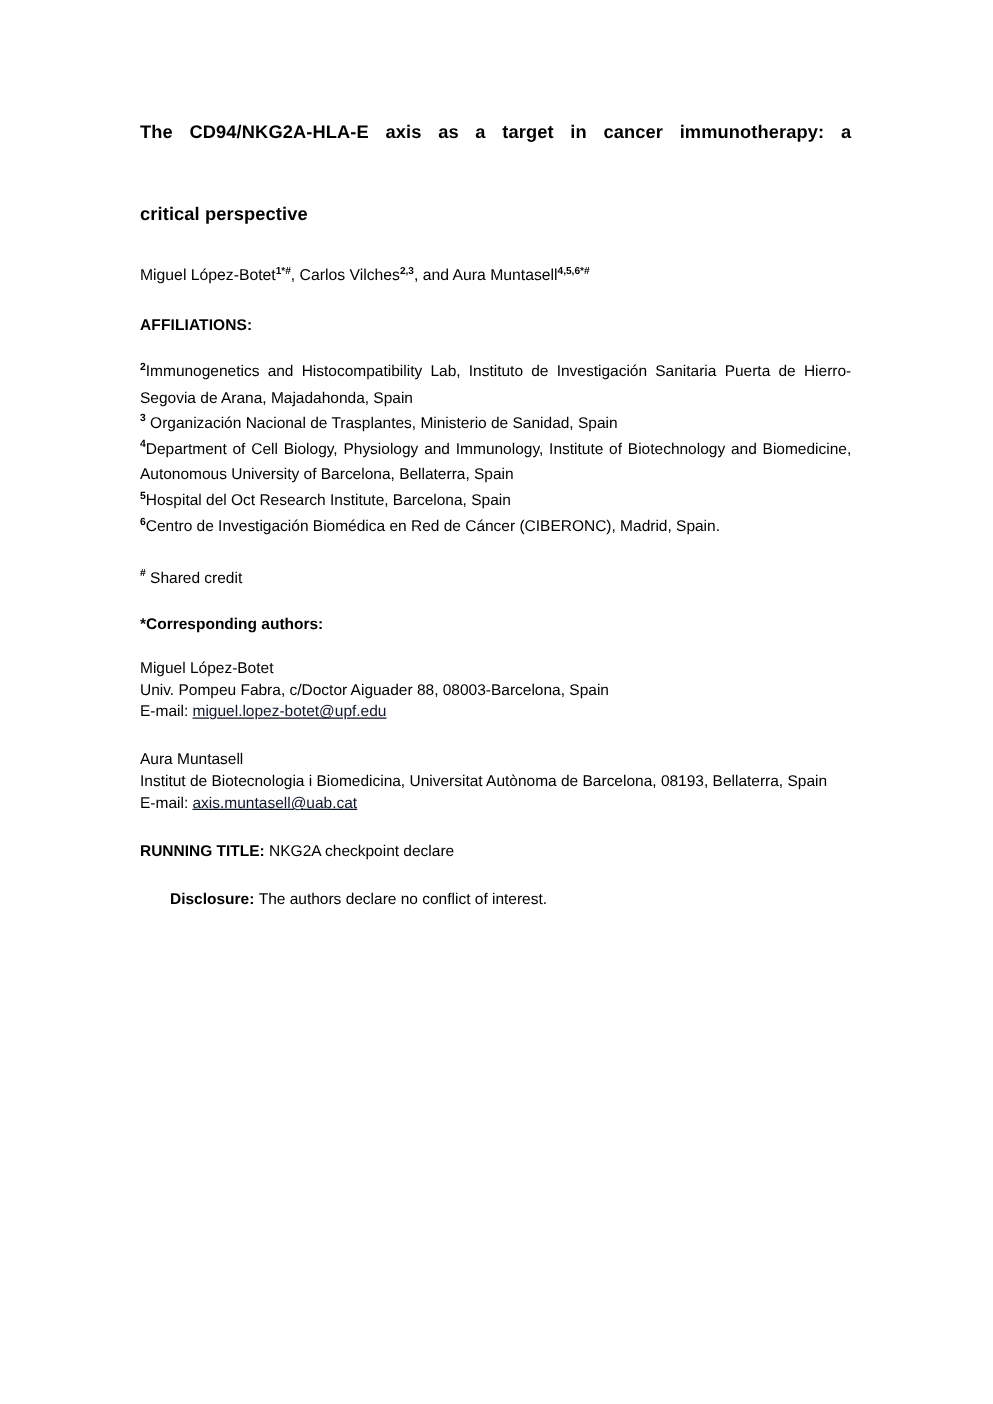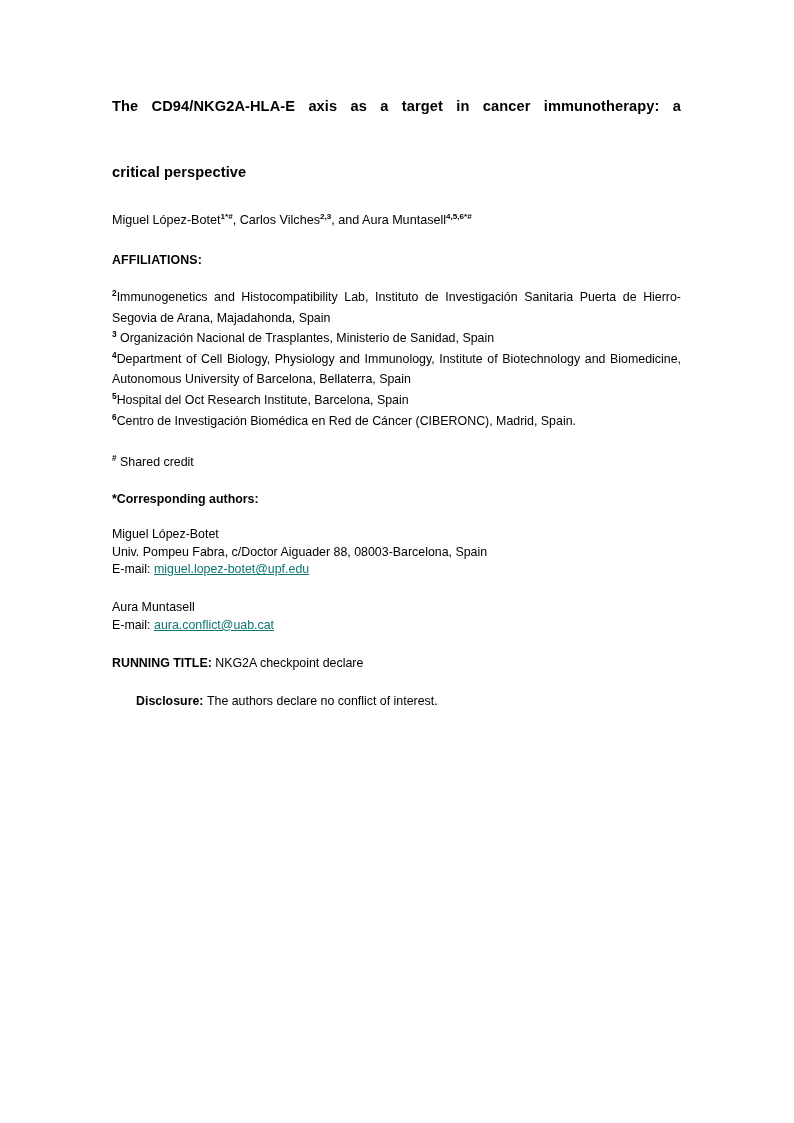--- a/index.html
+++ b/index.html
@@ -100,21 +100,21 @@
 
   .corr-block {
     margin-top: 20px;
     font-size: 12.4px;
     line-height: 17.6px;
   }
   .corr-block .ln { display: block; }
   .corr-block.second { margin-top: 20px; }
 
   a.email {
-    color: #0f766e;
+    color: #0f172a;
     text-decoration: underline;
     margin-top: 23px;
   }
 
   .running-title {
     margin-top: 20px;
     font-size: 12.4px;
     line-height: 18px;
   }
   .running-title .lbl { font-weight: bold; }
@@ -169,21 +169,22 @@
     <div class="corr-head">*Corresponding authors:</div>
 
     <div class="corr-block">
       <span class="ln">Miguel López-Botet</span>
       <span class="ln">Univ. Pompeu Fabra, c/Doctor Aiguader 88, 08003-Barcelona, Spain</span>
       <span class="ln"><span>E-mail: </span><a class="email" href="#">miguel.lopez-botet@upf.edu</a></span>
     </div>
 
     <div class="corr-block second">
       <span class="ln">Aura Muntasell</span>
-      <span class="ln"><span>E-mail: </span><a class="email" href="#">aura.conflict@uab.cat</a></span>
+      <span class="ln">Institut de Biotecnologia i Biomedicina, Universitat Autònoma de Barcelona, 08193, Bellaterra, Spain</span>
+      <span class="ln"><span>E-mail: </span><a class="email" href="#">axis.muntasell@uab.cat</a></span>
     </div>
 
     <div class="running-title"><span class="lbl">RUNNING TITLE: </span><span>NKG2A checkpoint declare</span></div>
 
     <div class="disclosure"><span class="lbl">Disclosure: </span><span>The authors declare no conflict of interest.</span></div>
 
   </div>
 
   <div class="page-number">1</div>
 

